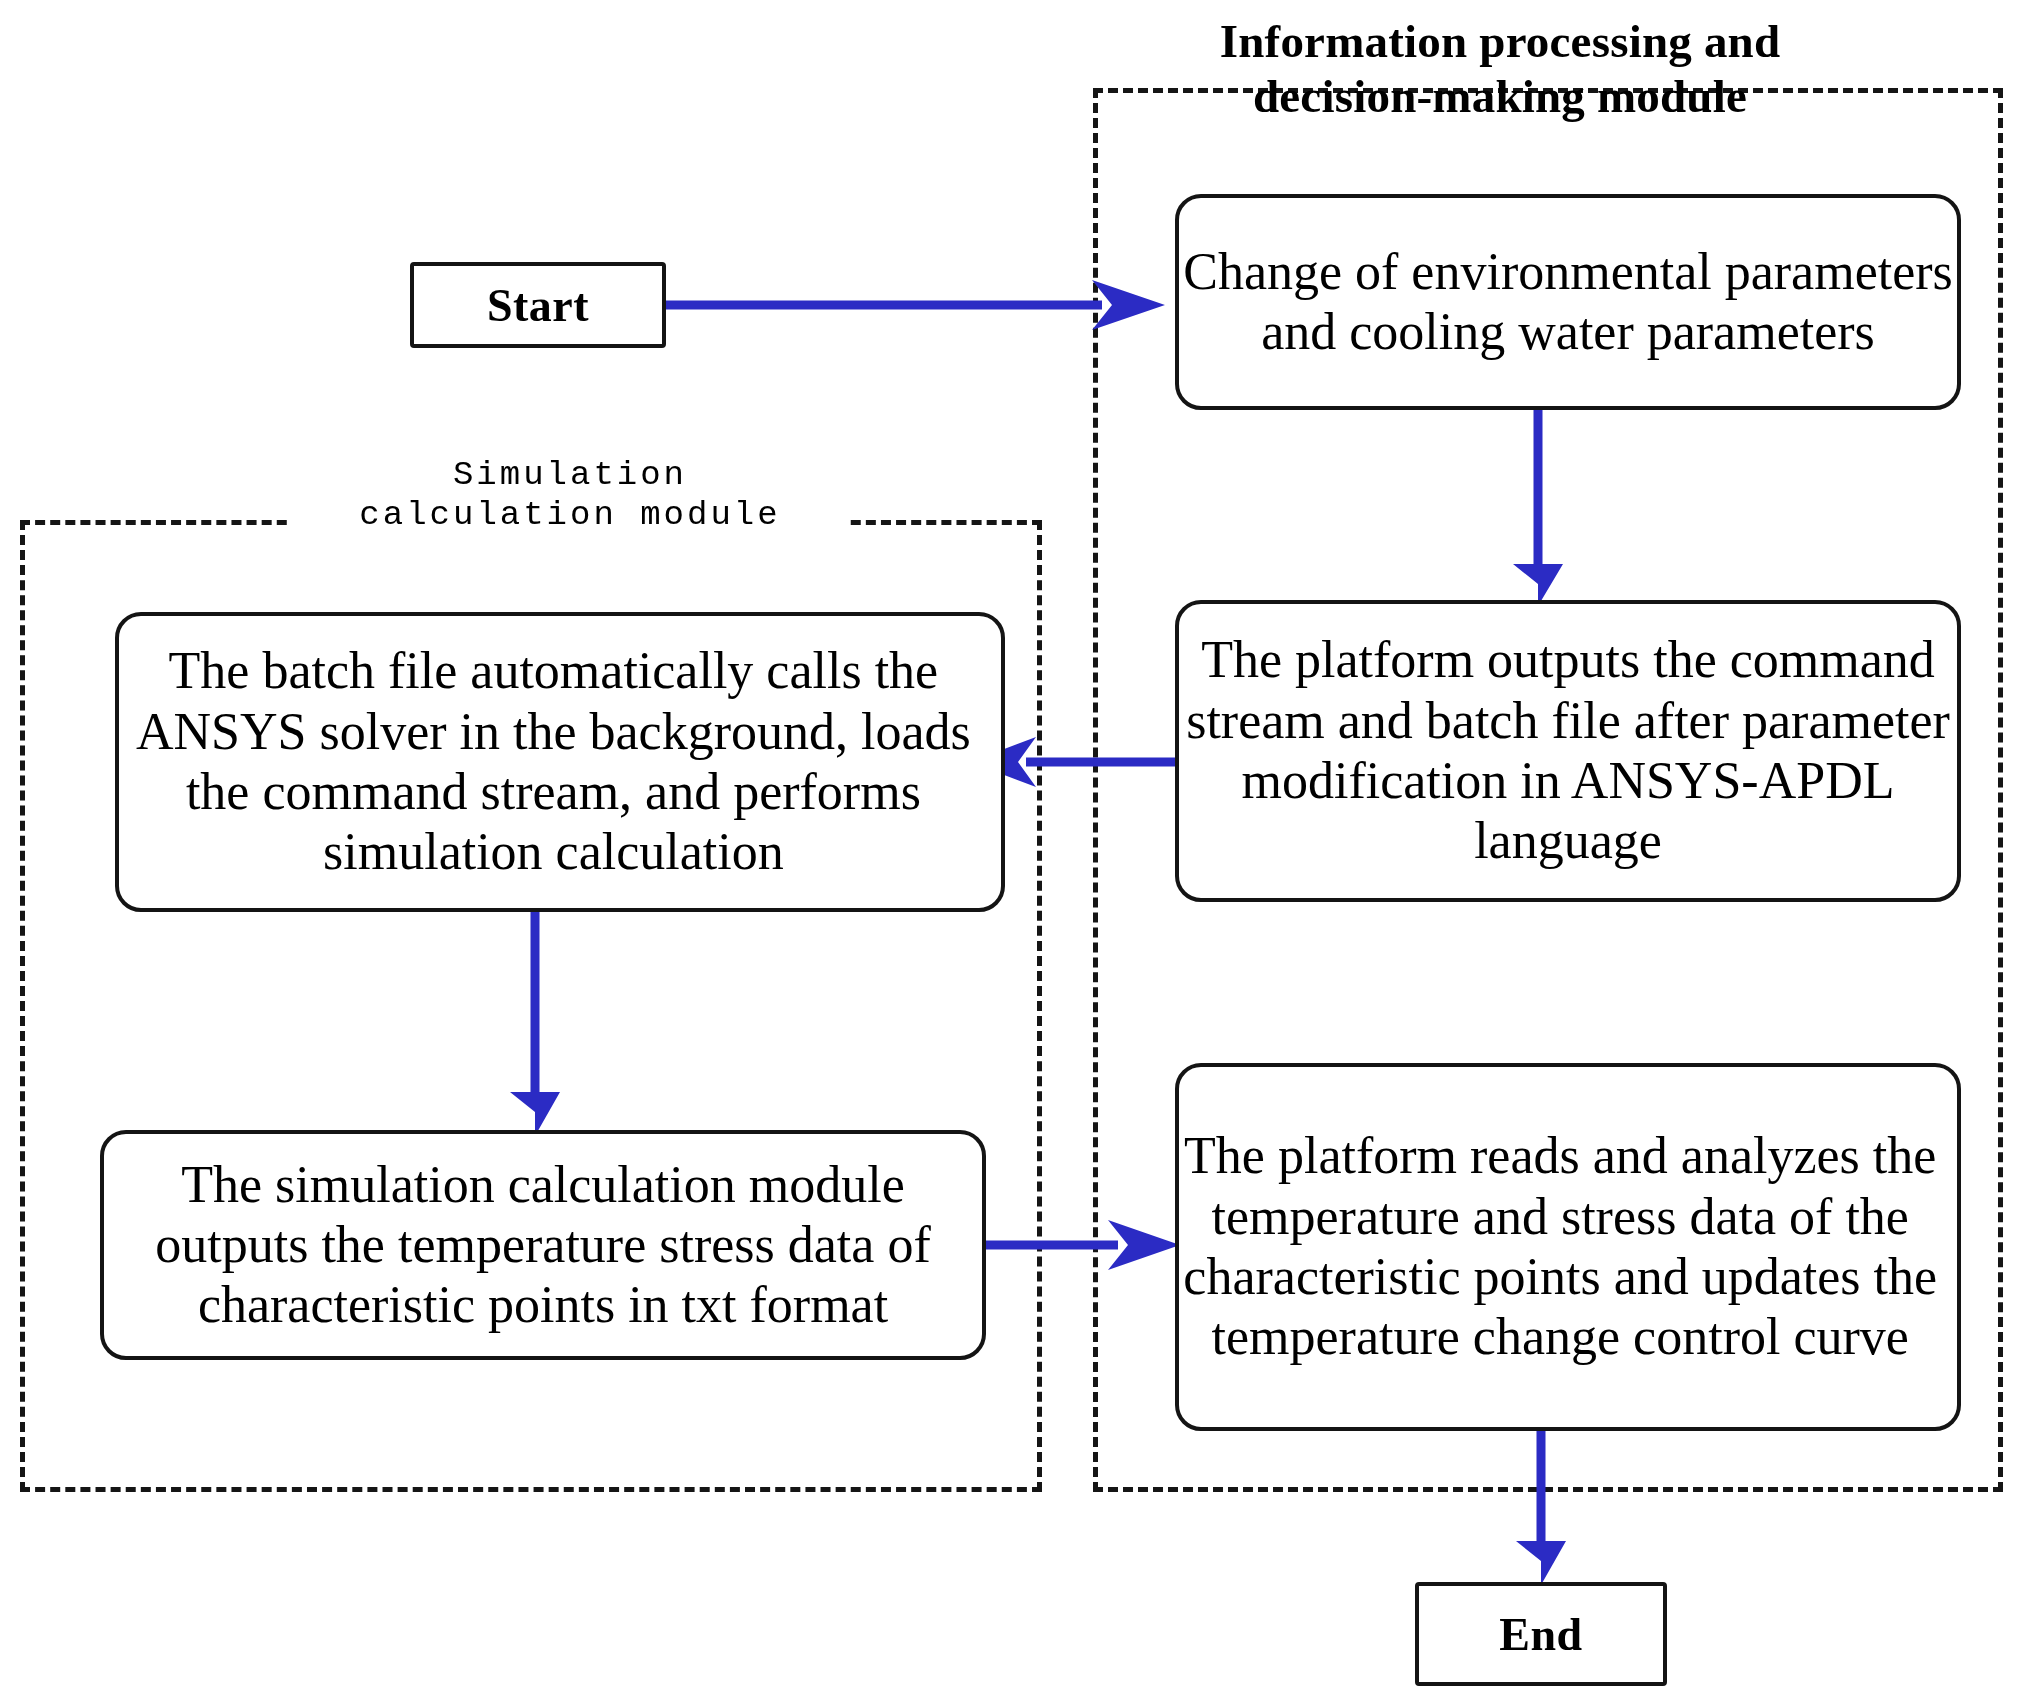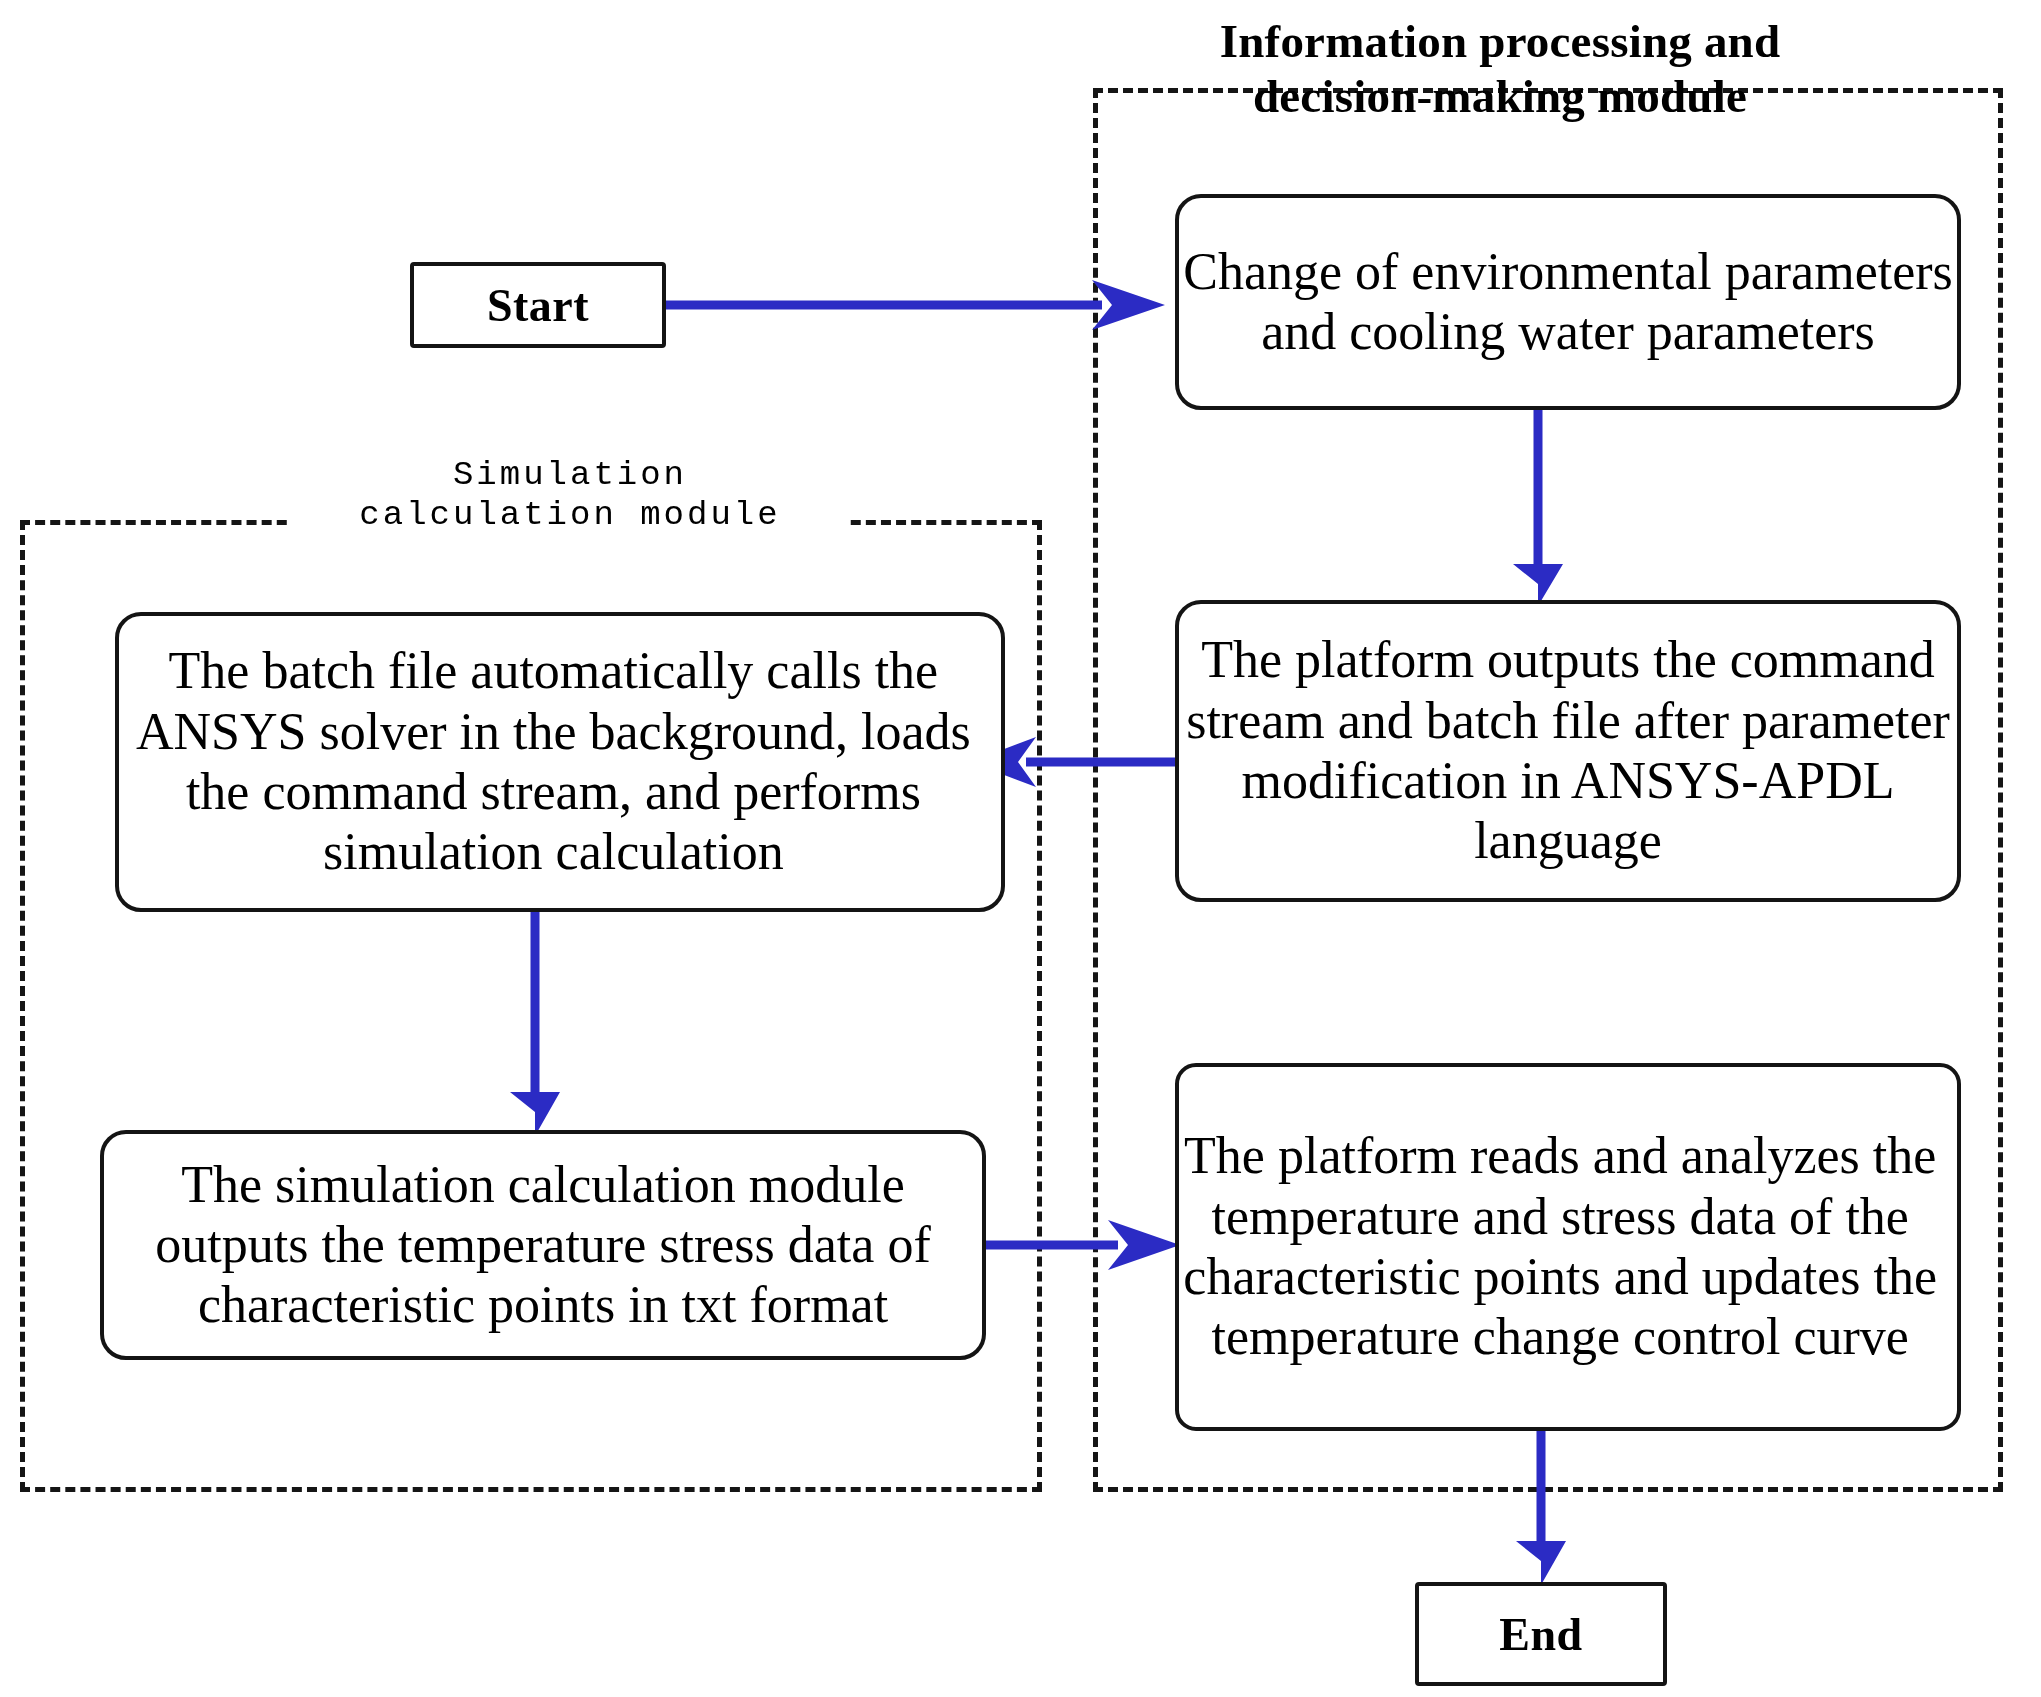--- a/index.html
+++ b/index.html
@@ -94,21 +94,21 @@
   .process {
     font-size: 52px;
     line-height: 1.16;
   }
 
   #node-start   { left: 410px;  top: 262px;  width: 256px; height: 86px; }
   #node-change  { left: 1175px; top: 194px;  width: 786px; height: 216px; }
   #node-batch   { left: 95px;   top: 612px;  width: 890px; height: 300px; margin-left: 20px; }
   #node-outputs { left: 1175px; top: 600px;  width: 786px; height: 302px; }
   #node-txt     { left: 100px;  top: 1130px; width: 886px; height: 230px; }
-  #node-reads   { left: 1175px; top: 1063px; width: 786px; height: 368px; border-radius: 21px; }
+  #node-reads   { left: 1175px; top: 1063px; width: 786px; height: 368px; }
   #node-end     { left: 1415px; top: 1582px; width: 252px; height: 104px; text-align: center; }
 
   
   #node-reads > span { width: 104%; margin-left: -2%; }
   #node-batch > span { width: 103%; margin-left: -1.5%; }
 
   
   .conn {
     position: absolute;
     z-index: 3;

